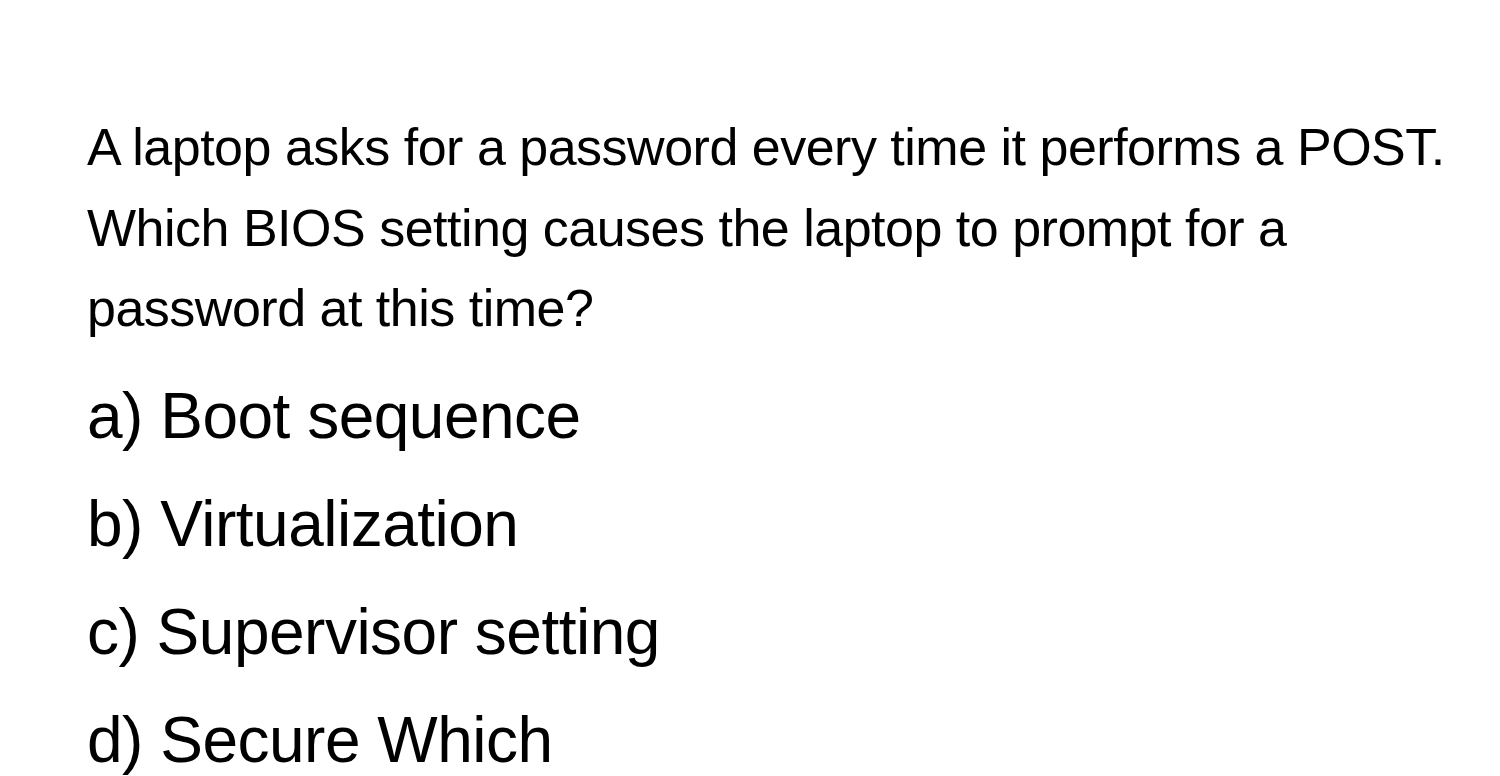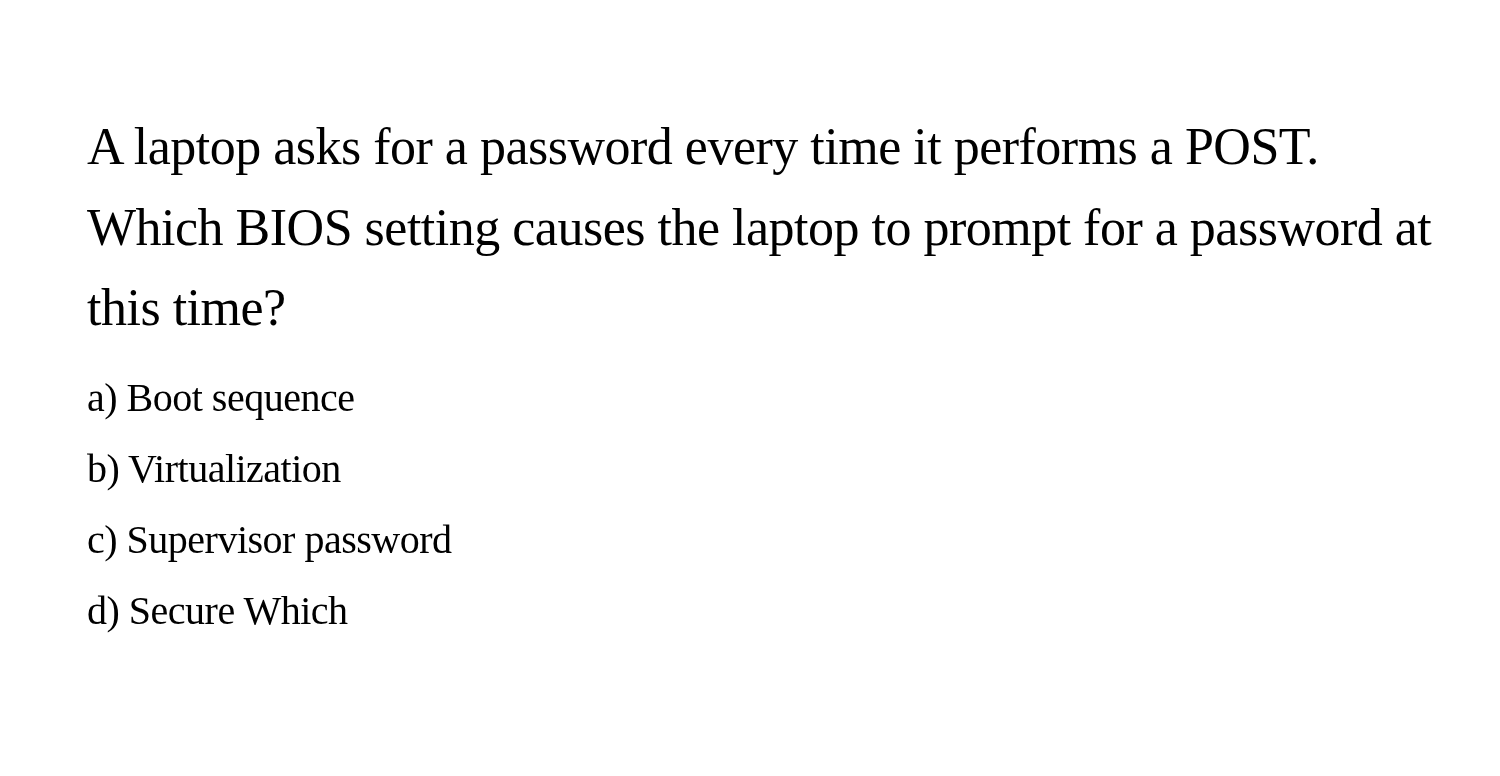--- a/index.html
+++ b/index.html
@@ -1,40 +1,39 @@
 <!DOCTYPE html>
 <html><head>
   <meta charset="utf-8">
   <style>
     * {
       margin: 9px;
       padding: 0;
       box-sizing: border-box;
-      font-family: Liberation Serif, serif;
     }
     body {
       width: 1500px;
       height: 776px;
       background: #ffffff;
       font-family: -apple-system, BlinkMacSystemFont, "Segoe UI", Helvetica, Arial, sans-serif;
       padding: 80px 60px 0 60px;
       color: #000000;
     }
     .question-text {
       font-size: 52px;
       line-height: 1.55;
       letter-spacing: -0.5px;
       margin-bottom: 18px;
     }
     .option {
-      font-size: 40px;
+      font-size: 64px;
       line-height: 1.55;
       letter-spacing: -0.5px;
     }
   </style>
 </head>
 <body>
 
 <div class="question-text">A laptop asks for a password every time it performs a POST. Which BIOS setting causes the laptop to prompt for a password at this time?</div>
 <div class="option">a) Boot sequence</div>
 <div class="option">b) Virtualization</div>
-<div class="option">c) Supervisor password</div>
+<div class="option">c) Supervisor setting</div>
 <div class="option">d) Secure Which</div>
 
 </body></html>

